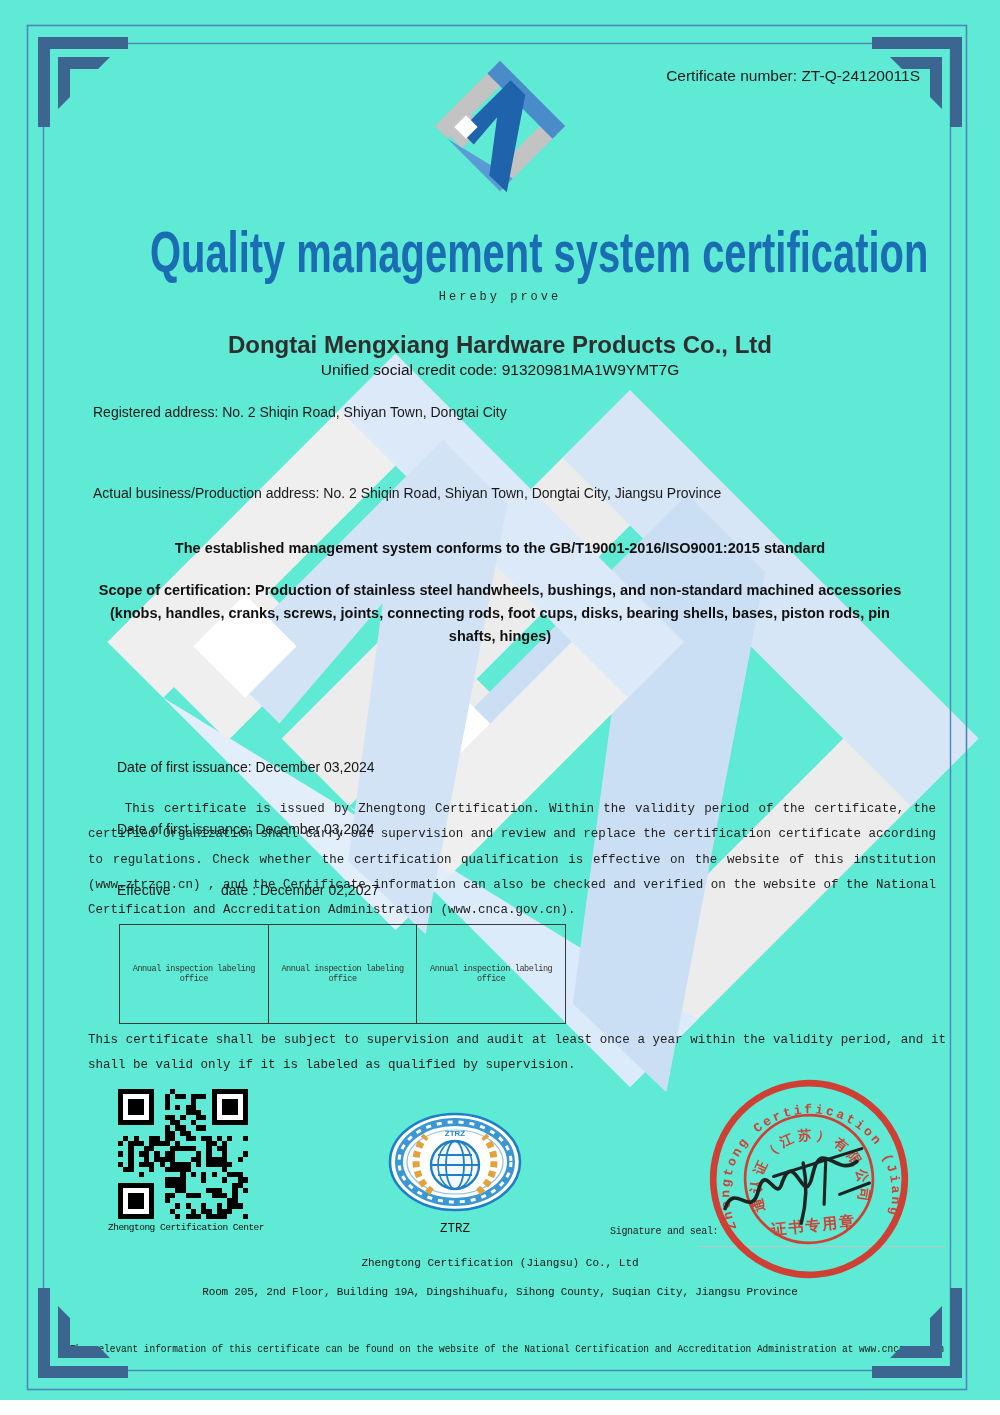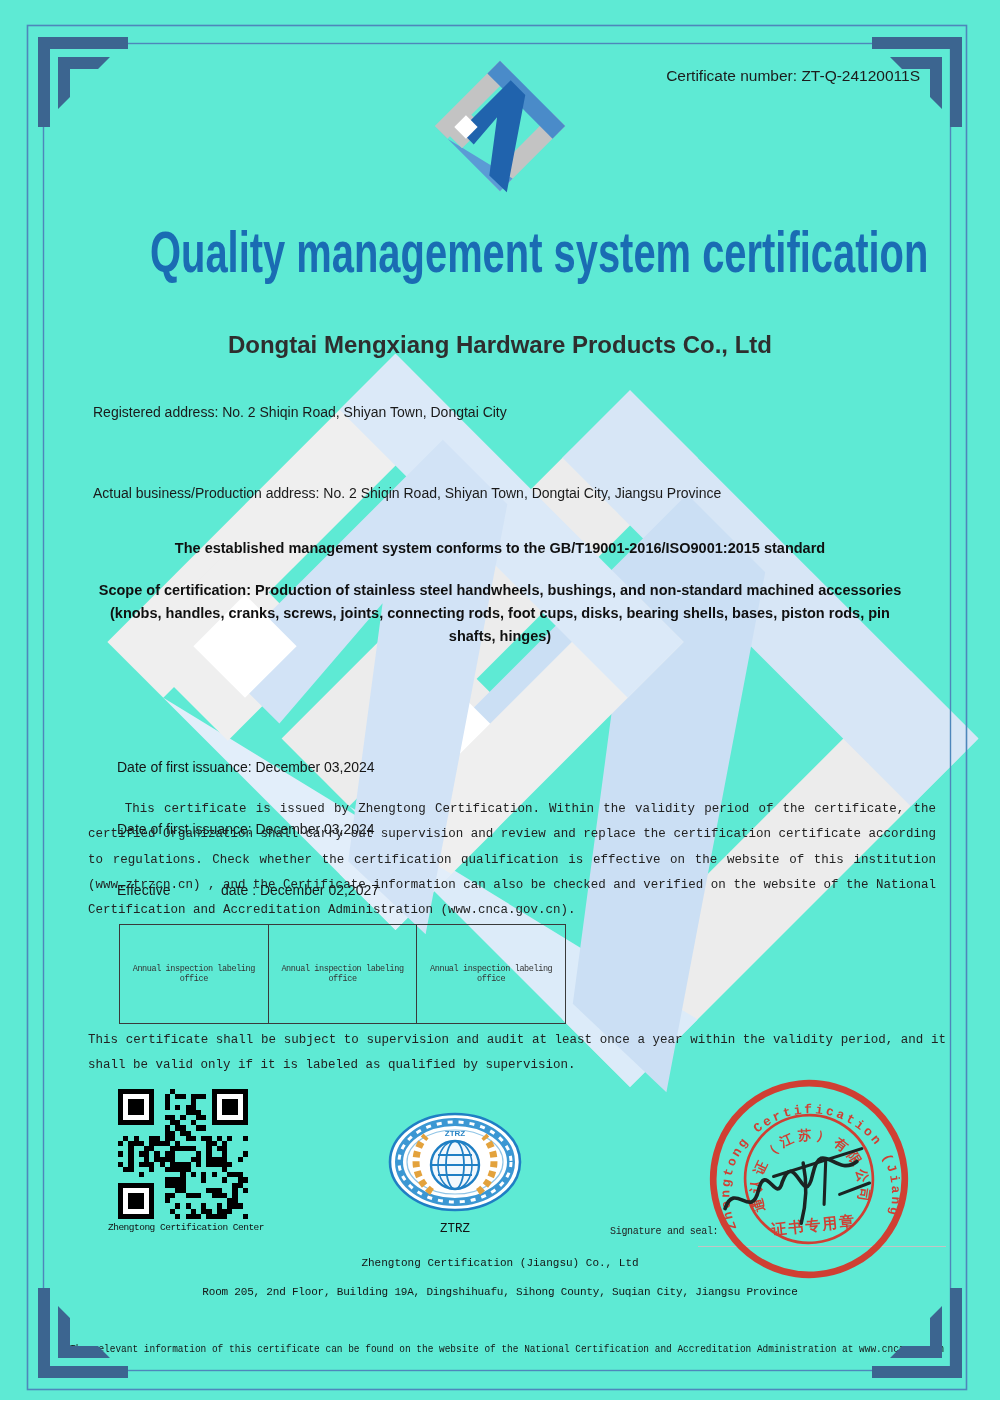--- a/index.html
+++ b/index.html
@@ -95,21 +95,23 @@
   </svg>
 
   <div class="abs content" style="left:427px;top:55px">
     <svg width="146" height="142" viewBox="0 0 150 146">
       <use href="#logo-sym" class="logo-main"></use>
     </svg>
   </div>
 
   <div class="abs content sans cert-number">Certificate number: ZT-Q-24120011S</div>
   <div class="abs content sans title">Quality management system certification</div>
+  <div class="abs content mono hereby">Hereby prove</div>
   <div class="abs content sans company">Dongtai Mengxiang Hardware Products Co., Ltd</div>
+  <div class="abs content sans credit">Unified social credit code: 91320981MA1W9YMT7G</div>
 
   <div class="abs content sans addr addr1">Registered address: No. 2 Shiqin Road, Shiyan Town, Dongtai City</div>
   <div class="abs content sans addr addr3">Actual business/Production address: No. 2 Shiqin Road, Shiyan Town, Dongtai City, Jiangsu Province</div>
 
   <div class="abs content sans standard">The established management system conforms to the GB/T19001-2016/ISO9001:2015 standard</div>
   <div class="abs content sans scope">Scope of certification: Production of stainless steel handwheels, bushings, and non-standard machined accessories (knobs, handles, cranks, screws, joints, connecting rods, foot cups, disks, bearing shells, bases, piston rods, pin shafts, hinges)</div>
 
   <div class="abs content sans dates">
     <div>Date of first issuance: December 03,2024</div>
     <div>Date of first issuance: December 03,2024</div>

